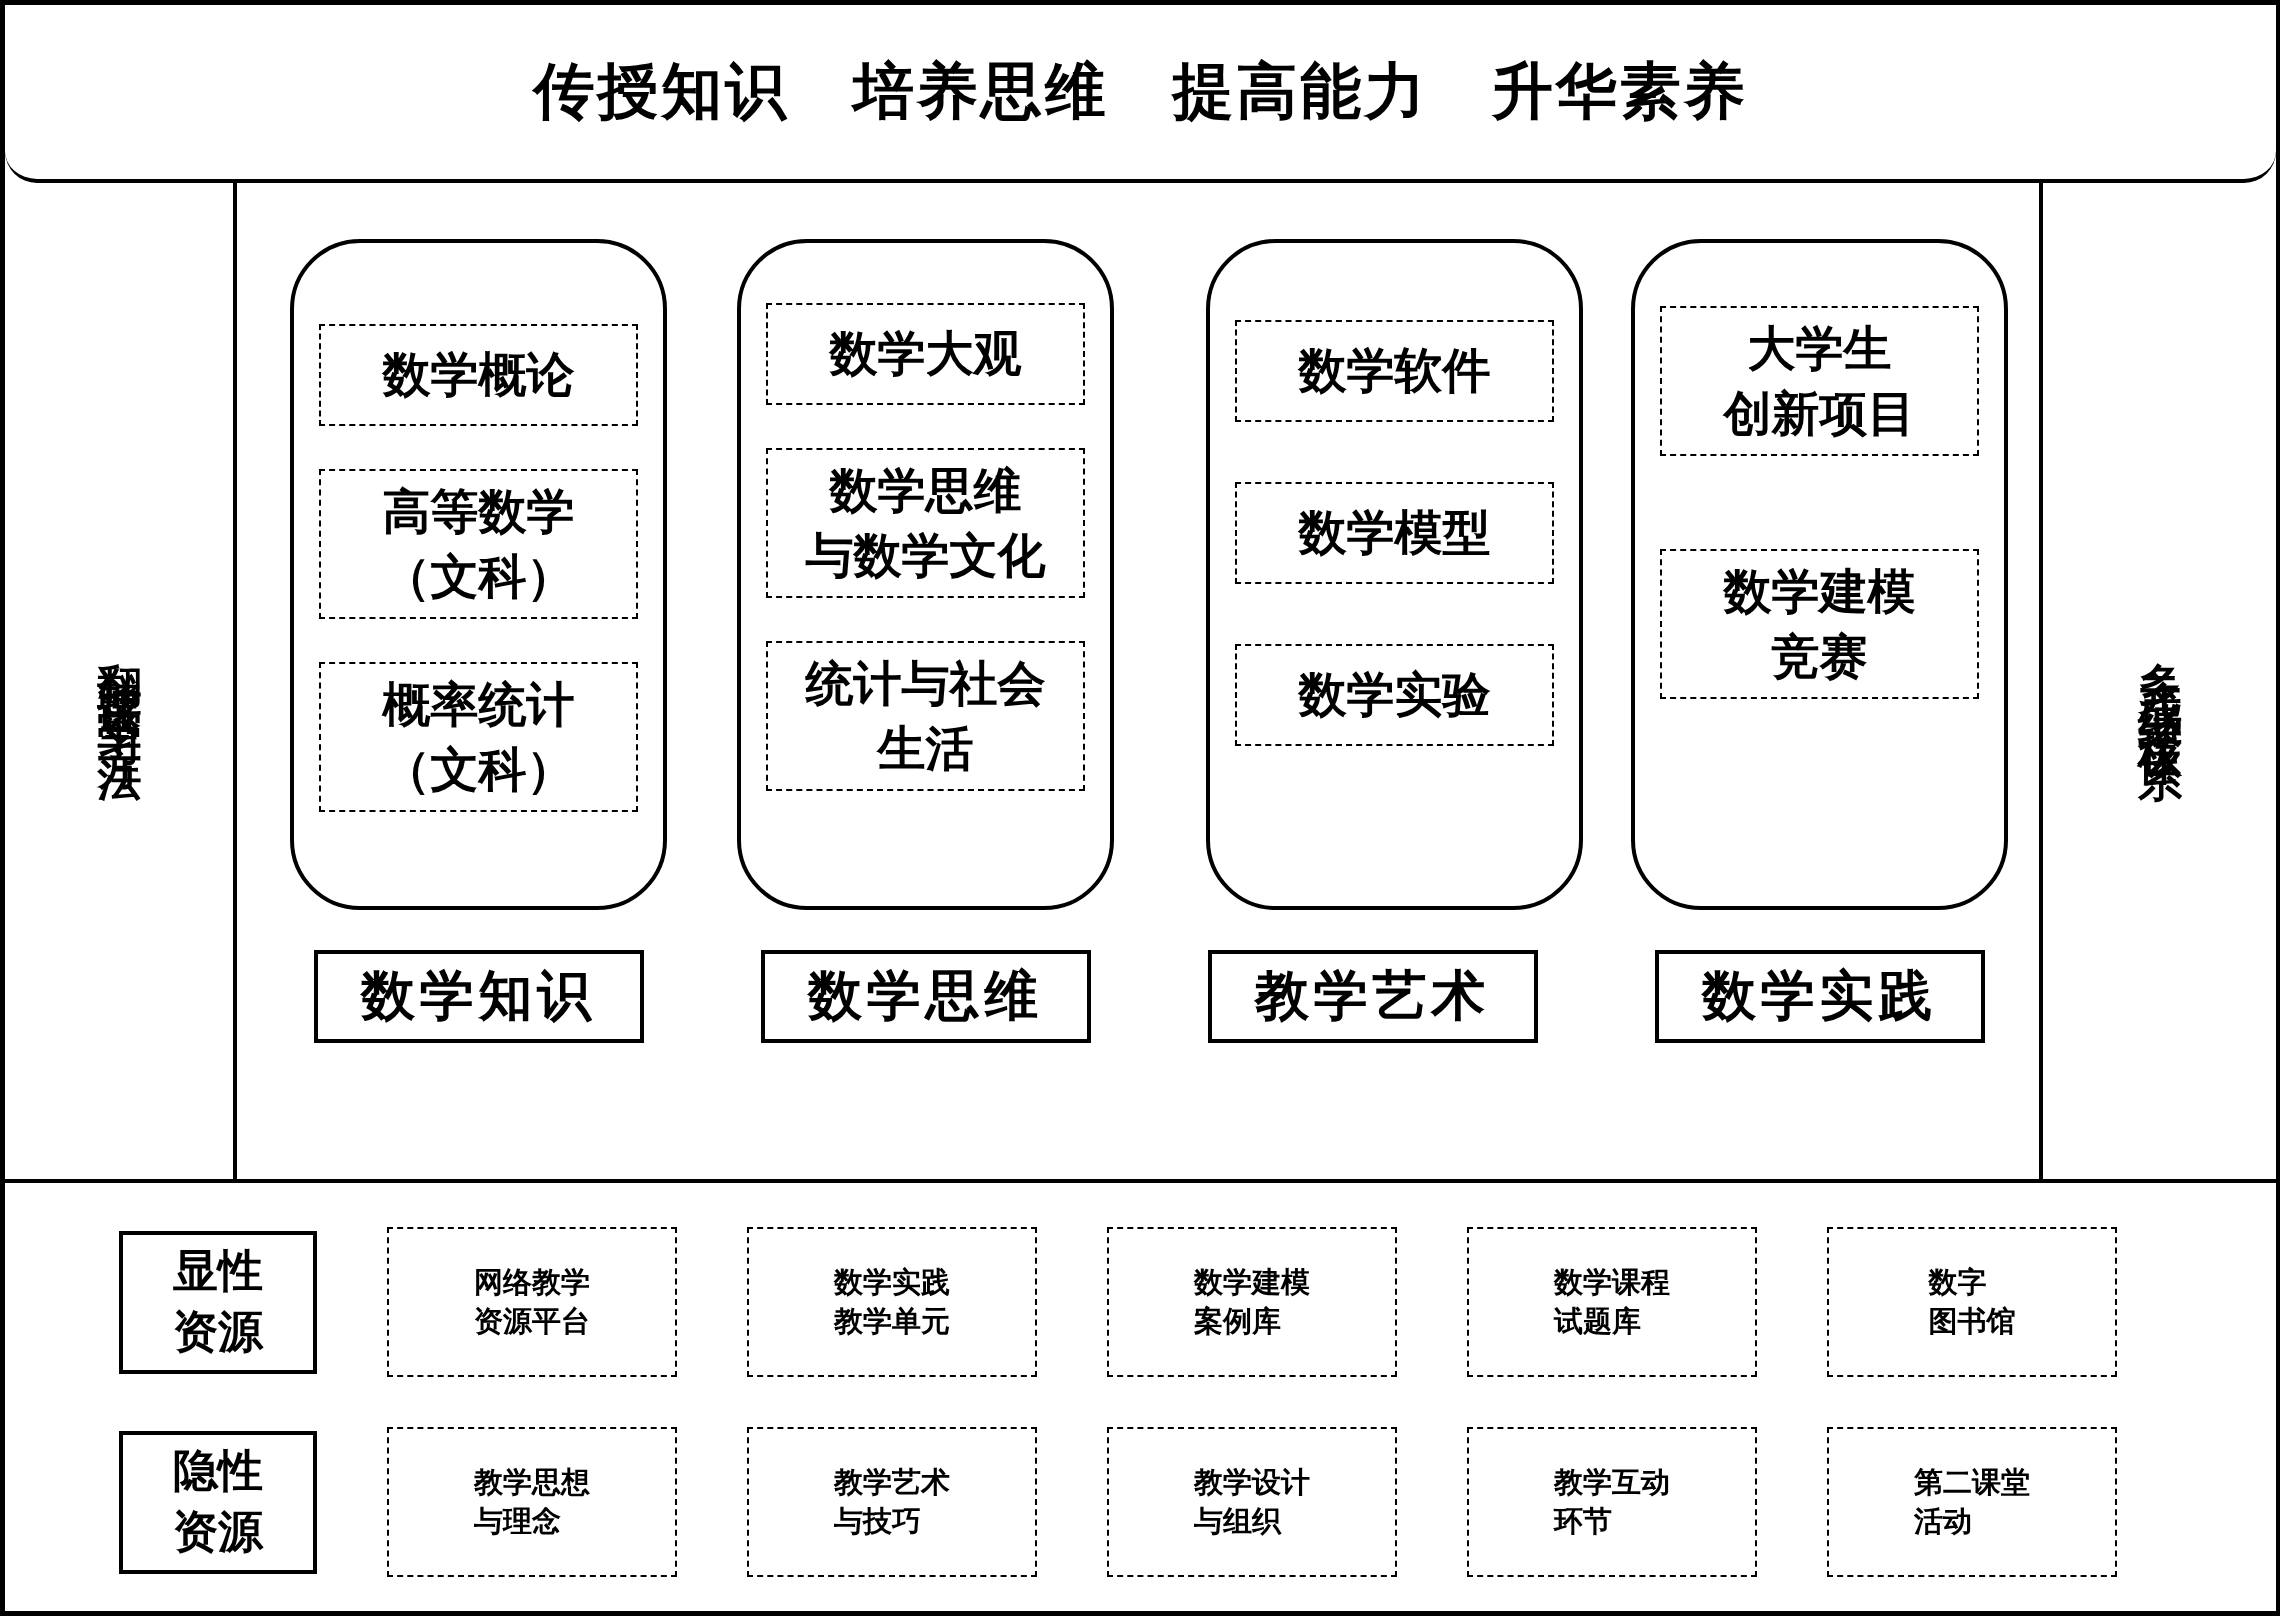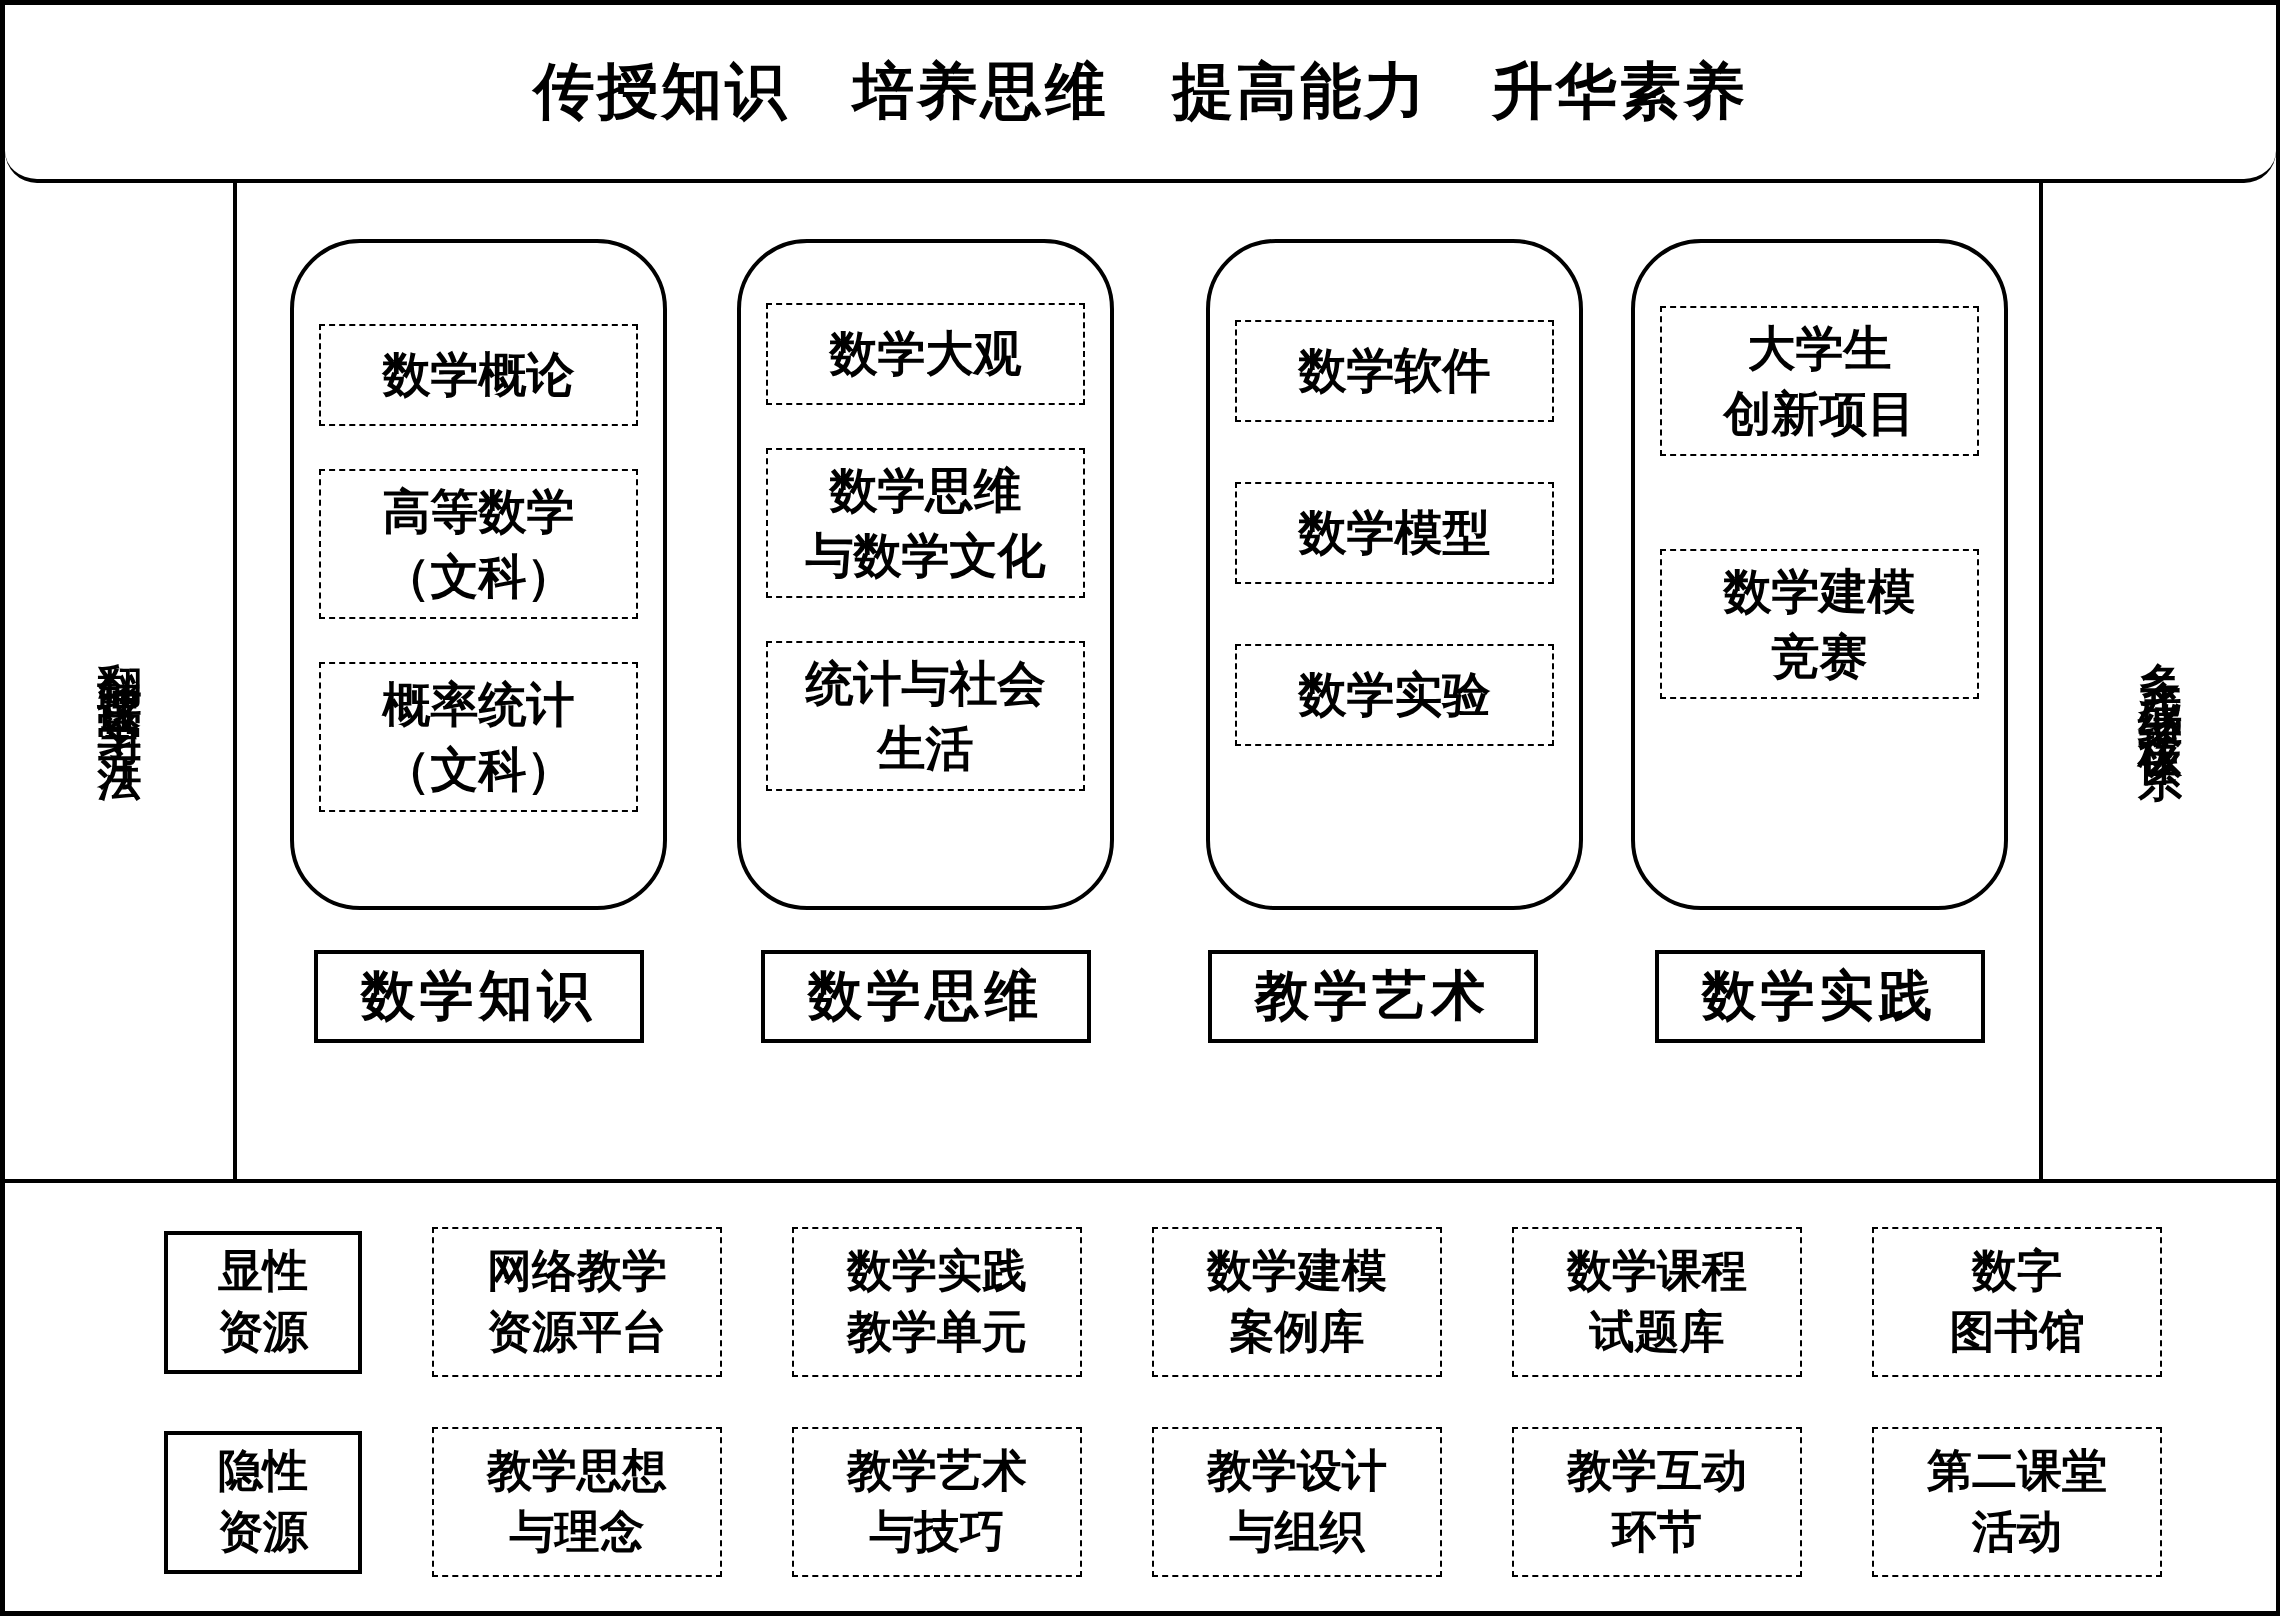--- a/index.html
+++ b/index.html
@@ -75,34 +75,34 @@
     background:#fff;
   }
 
   
   .bottom-band{
     flex:1 1 auto;
     border-top:4.8px solid #000;
     padding:44px 0 0 114px;
     display:flex; flex-direction:column; gap:50px;
   }
-  .res-row{ display:flex; align-items:center; gap:70px;margin-left:45px; }
+  .res-row{ display:flex; align-items:center; gap:70px; }
   .res-type{
     flex:0 0 198px; height:143px;
     border:4.8px solid #000;
     display:flex; align-items:center; justify-content:center;
     text-align:center; white-space:pre-line;
     font-size:45px; line-height:1.35; font-weight:600;
   }
   .res-item{
     flex:0 0 290px; height:150px;
     border:2.9px dashed #000;
     display:flex; align-items:center; justify-content:center;
-    text-align:center; white-space:pre-line;
-    font-size:45px; line-height:1.35; font-weight:600;
+    text-align:left; white-space:pre-line;
+    font-size:29px; line-height:1.35; font-weight:600;
   }
 </style>
 </head>
 <body>
 
 <div class="frame">
 
   <div class="title-band">
     <div class="title">传授知识　培养思维　提高能力　升华素养</div>
   </div>

